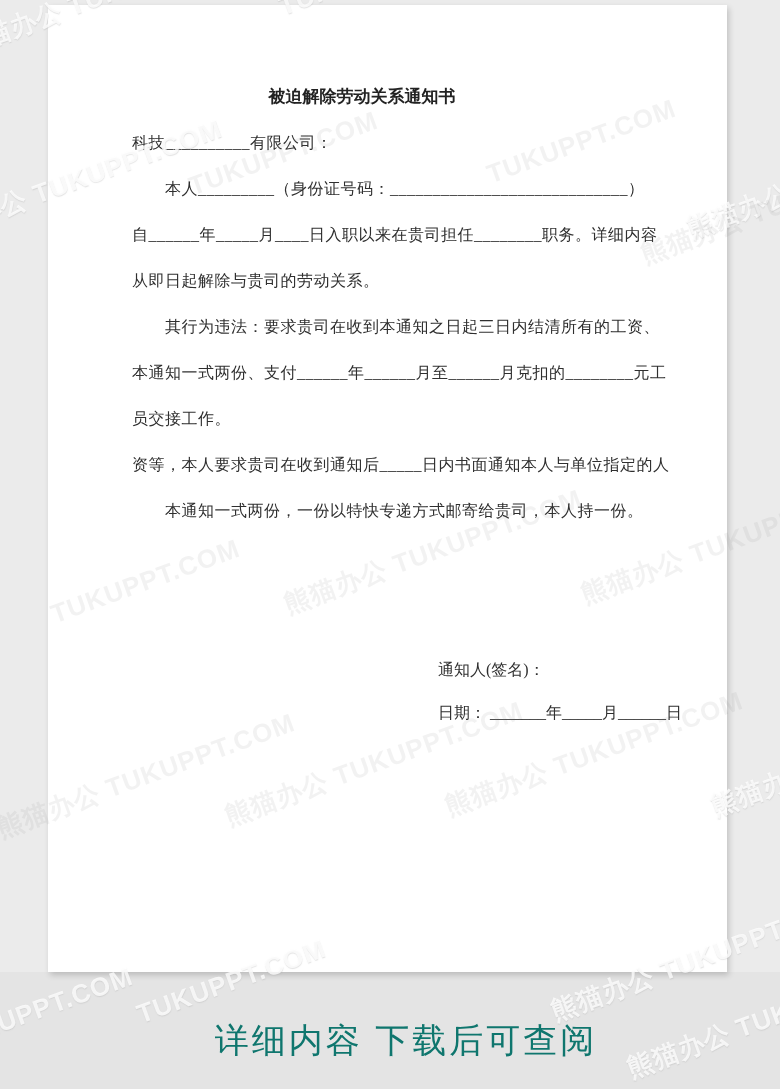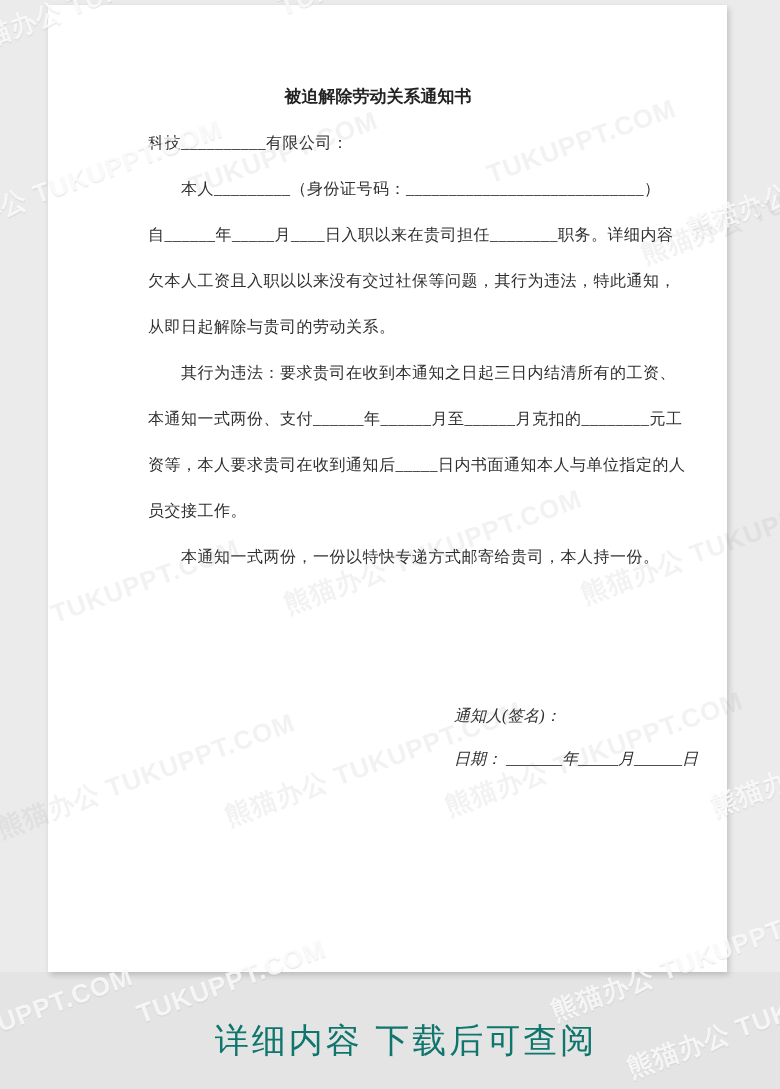--- a/index.html
+++ b/index.html
@@ -20,21 +20,21 @@
     top: 5px;
     width: 679px;
     height: 967px;
     background: #ffffff;
     box-shadow: 2px 3px 6px rgba(0,0,0,0.18);
     z-index: 1;
   }
 
   .doc-content {
     position: absolute;
-    left: 96px;
+    left: 80px;
     top: 71px;
     width: 524px;
     color: #2f2f2f;
     font-size: 16px;
     line-height: 42px;
   }
 
   .doc-title {
     margin: 0 56px 0 0;
     text-align: center;
@@ -48,21 +48,20 @@
     margin: 4px;
     line-height: 42px;
     white-space: nowrap;
     letter-spacing: 0.5px;
   }
   .doc-line.indent { text-indent: 33px; }
 
   .signature-block {
     margin-top: 116px;
     margin-left: 310px;
-    font-style: italic;
   }
   .signature-block p { margin: 0; line-height: 43px; white-space: nowrap; }
 
   
   .footer-strip {
     position: absolute;
     left: 0;
     top: 972px;
     width: 780px;
     height: 117px;
@@ -147,26 +146,25 @@
   <span class="wm wm-dark wm-d9">熊猫办公 TUKUPPT.COM</span>
 
   <div class="doc-page">
     <div class="doc-content">
 
       <h1 class="doc-title">被迫解除劳动关系通知书</h1>
 
       <p class="doc-line">科技__________有限公司：</p>
       <p class="doc-line indent">本人_________（身份证号码：____________________________）</p>
       <p class="doc-line">自______年_____月____日入职以来在贵司担任________职务。详细内容</p>
-      <p class="doc-line">欠本人工资且入职以以来没有交过社保等问题，其行为违法，特此通知，</p>
       <p class="doc-line">从即日起解除与贵司的劳动关系。</p>
       <p class="doc-line indent">其行为违法：要求贵司在收到本通知之日起三日内结清所有的工资、</p>
       <p class="doc-line">本通知一式两份、支付______年______月至______月克扣的________元工</p>
+      <p class="doc-line">员交接工作。</p>
       <p class="doc-line">资等，本人要求贵司在收到通知后_____日内书面通知本人与单位指定的人</p>
-      <p class="doc-line">员交接工作。</p>
       <p class="doc-line indent">本通知一式两份，一份以特快专递方式邮寄给贵司，本人持一份。</p>
 
       <div class="signature-block">
         <p>通知人(签名)：</p>
         <p>日期：  _______年_____月______日</p>
       </div>
 
     </div>
   </div>
 

